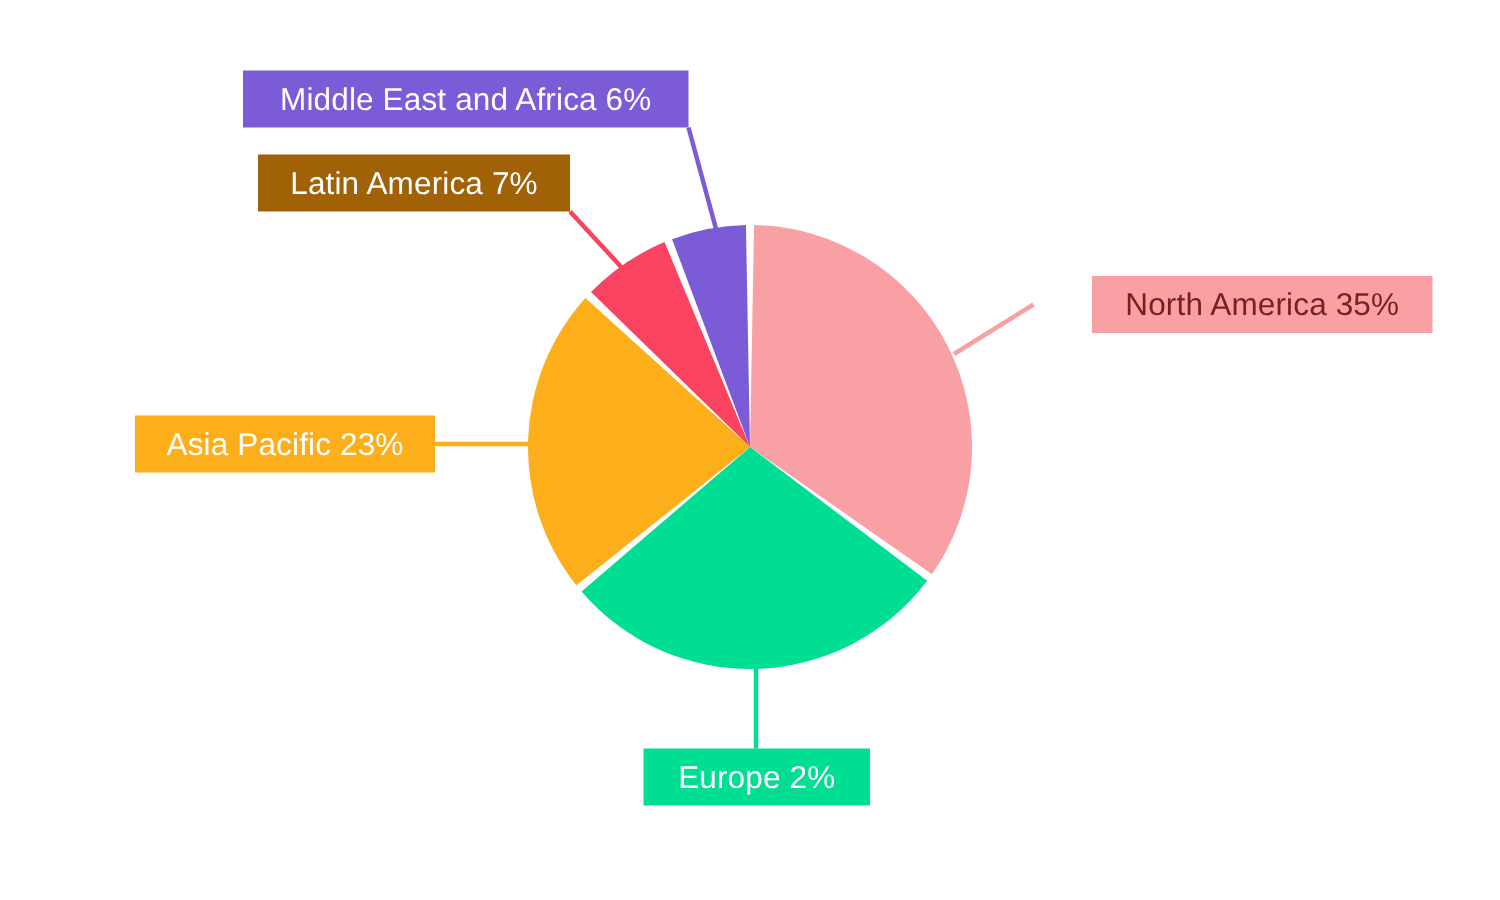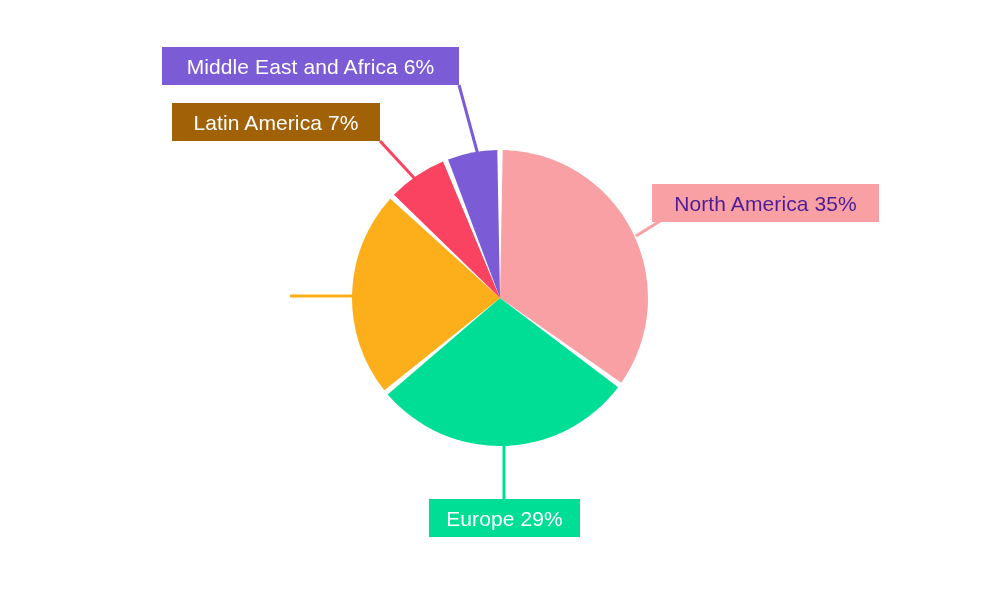--- a/index.html
+++ b/index.html
@@ -64,22 +64,25 @@
   </svg>
 
   <div class="callout-label" style="left: 162px; top: 47px; width: 297px; background: rgb(123, 91, 214); color: rgb(255, 255, 255);">
     <span>Middle East and Africa 6%</span>
   </div>
 
   <div class="callout-label" style="left: 172px; top: 103px; width: 208px; background: #a16207; color: rgb(255, 255, 255);">
     <span>Latin America 7%</span>
   </div>
 
-  <div class="callout-label" style="left: 652px; top: 184px; width: 227px; background: rgb(248, 160, 164); color: #4c1d95;">
+  <div class="callout-label" style="left: 728px; top: 184px; width: 227px; background: rgb(248, 160, 164); color: #7f1d1d;">
     <span>North America 35%</span>
   </div>
 
+  <div class="callout-label" style="left: 90px; top: 277px; width: 200px; background: rgb(253, 174, 27); color: rgb(255, 255, 255);">
+    <span>Asia Pacific 23%</span>
+  </div>
 
   <div class="callout-label" style="left: 429px; top: 499px; width: 151px; background: rgb(0, 221, 149); color: rgb(255, 255, 255);">
-    <span>Europe 29%</span>
+    <span>Europe 2%</span>
   </div>
 
 </div>
 
 </body></html>

